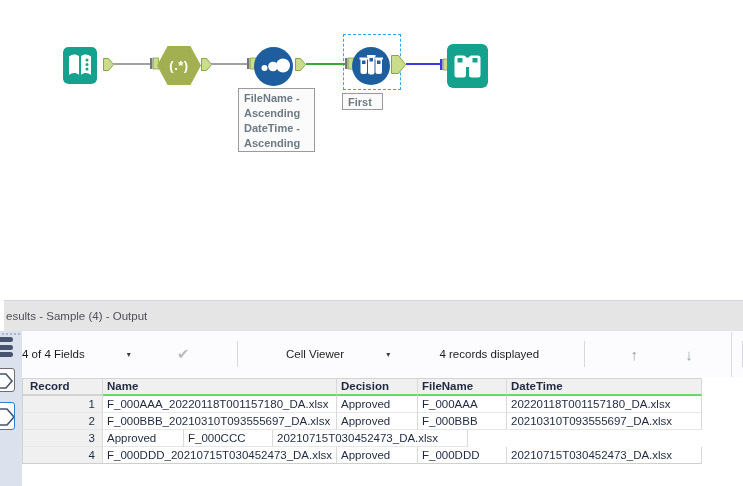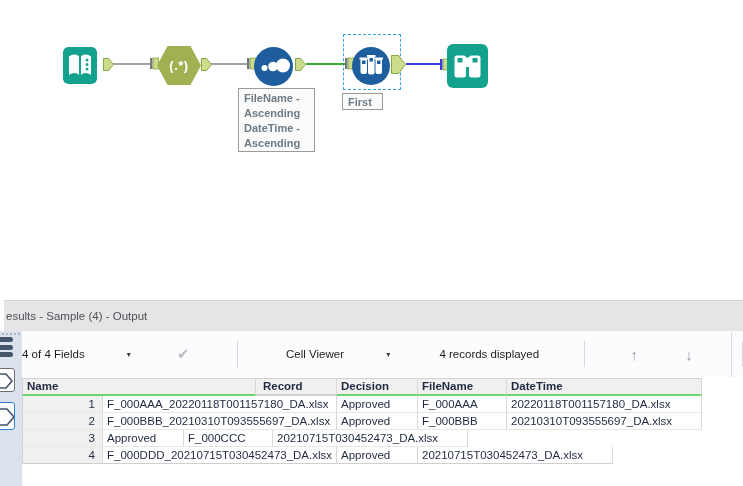--- a/index.html
+++ b/index.html
@@ -255,22 +255,22 @@
   <span style="margin-left:14px;">4 records displayed</span>
   <span class="tsep" style="margin-left:10px;"></span>
   <span class="nav-arrow" style="margin-left:10px;">↑</span>
   <span class="nav-arrow" style="margin-left:12px;">↓</span>
   <span class="tsep" style="margin-left:14px;"></span>
 </div>
 <div class="abs toolbar-line"></div>
 
 <div class="abs grid">
   <div class="grow">
+    <div class="cell hcell nounder c0" style="padding-left:7px;">Record</div>
     <div class="cell hcell c1">Name</div>
-    <div class="cell hcell nounder c0" style="padding-left:7px;">Record</div>
     <div class="cell hcell c2">Decision</div>
     <div class="cell hcell c3">FileName</div>
     <div class="cell hcell c4">DateTime</div>
   </div>
 
   <div class="grow">
     <div class="cell numcell c0">1</div>
     <div class="cell c1">F_000AAA_20220118T001157180_DA.xlsx</div>
     <div class="cell c2">Approved</div>
     <div class="cell c3">F_000AAA</div>
@@ -289,15 +289,16 @@
     <div class="cell numcell c0">3</div>
     <div class="cell c2">Approved</div>
     <div class="cell c3">F_000CCC</div>
     <div class="cell c4">20210715T030452473_DA.xlsx</div>
   </div>
 
   <div class="grow">
     <div class="cell numcell c0">4</div>
     <div class="cell c1">F_000DDD_20210715T030452473_DA.xlsx</div>
     <div class="cell c2">Approved</div>
+    <div class="cell c3">F_000DDD</div>
     <div class="cell c4">20210715T030452473_DA.xlsx</div>
   </div>
 </div>
 
 </body></html>

